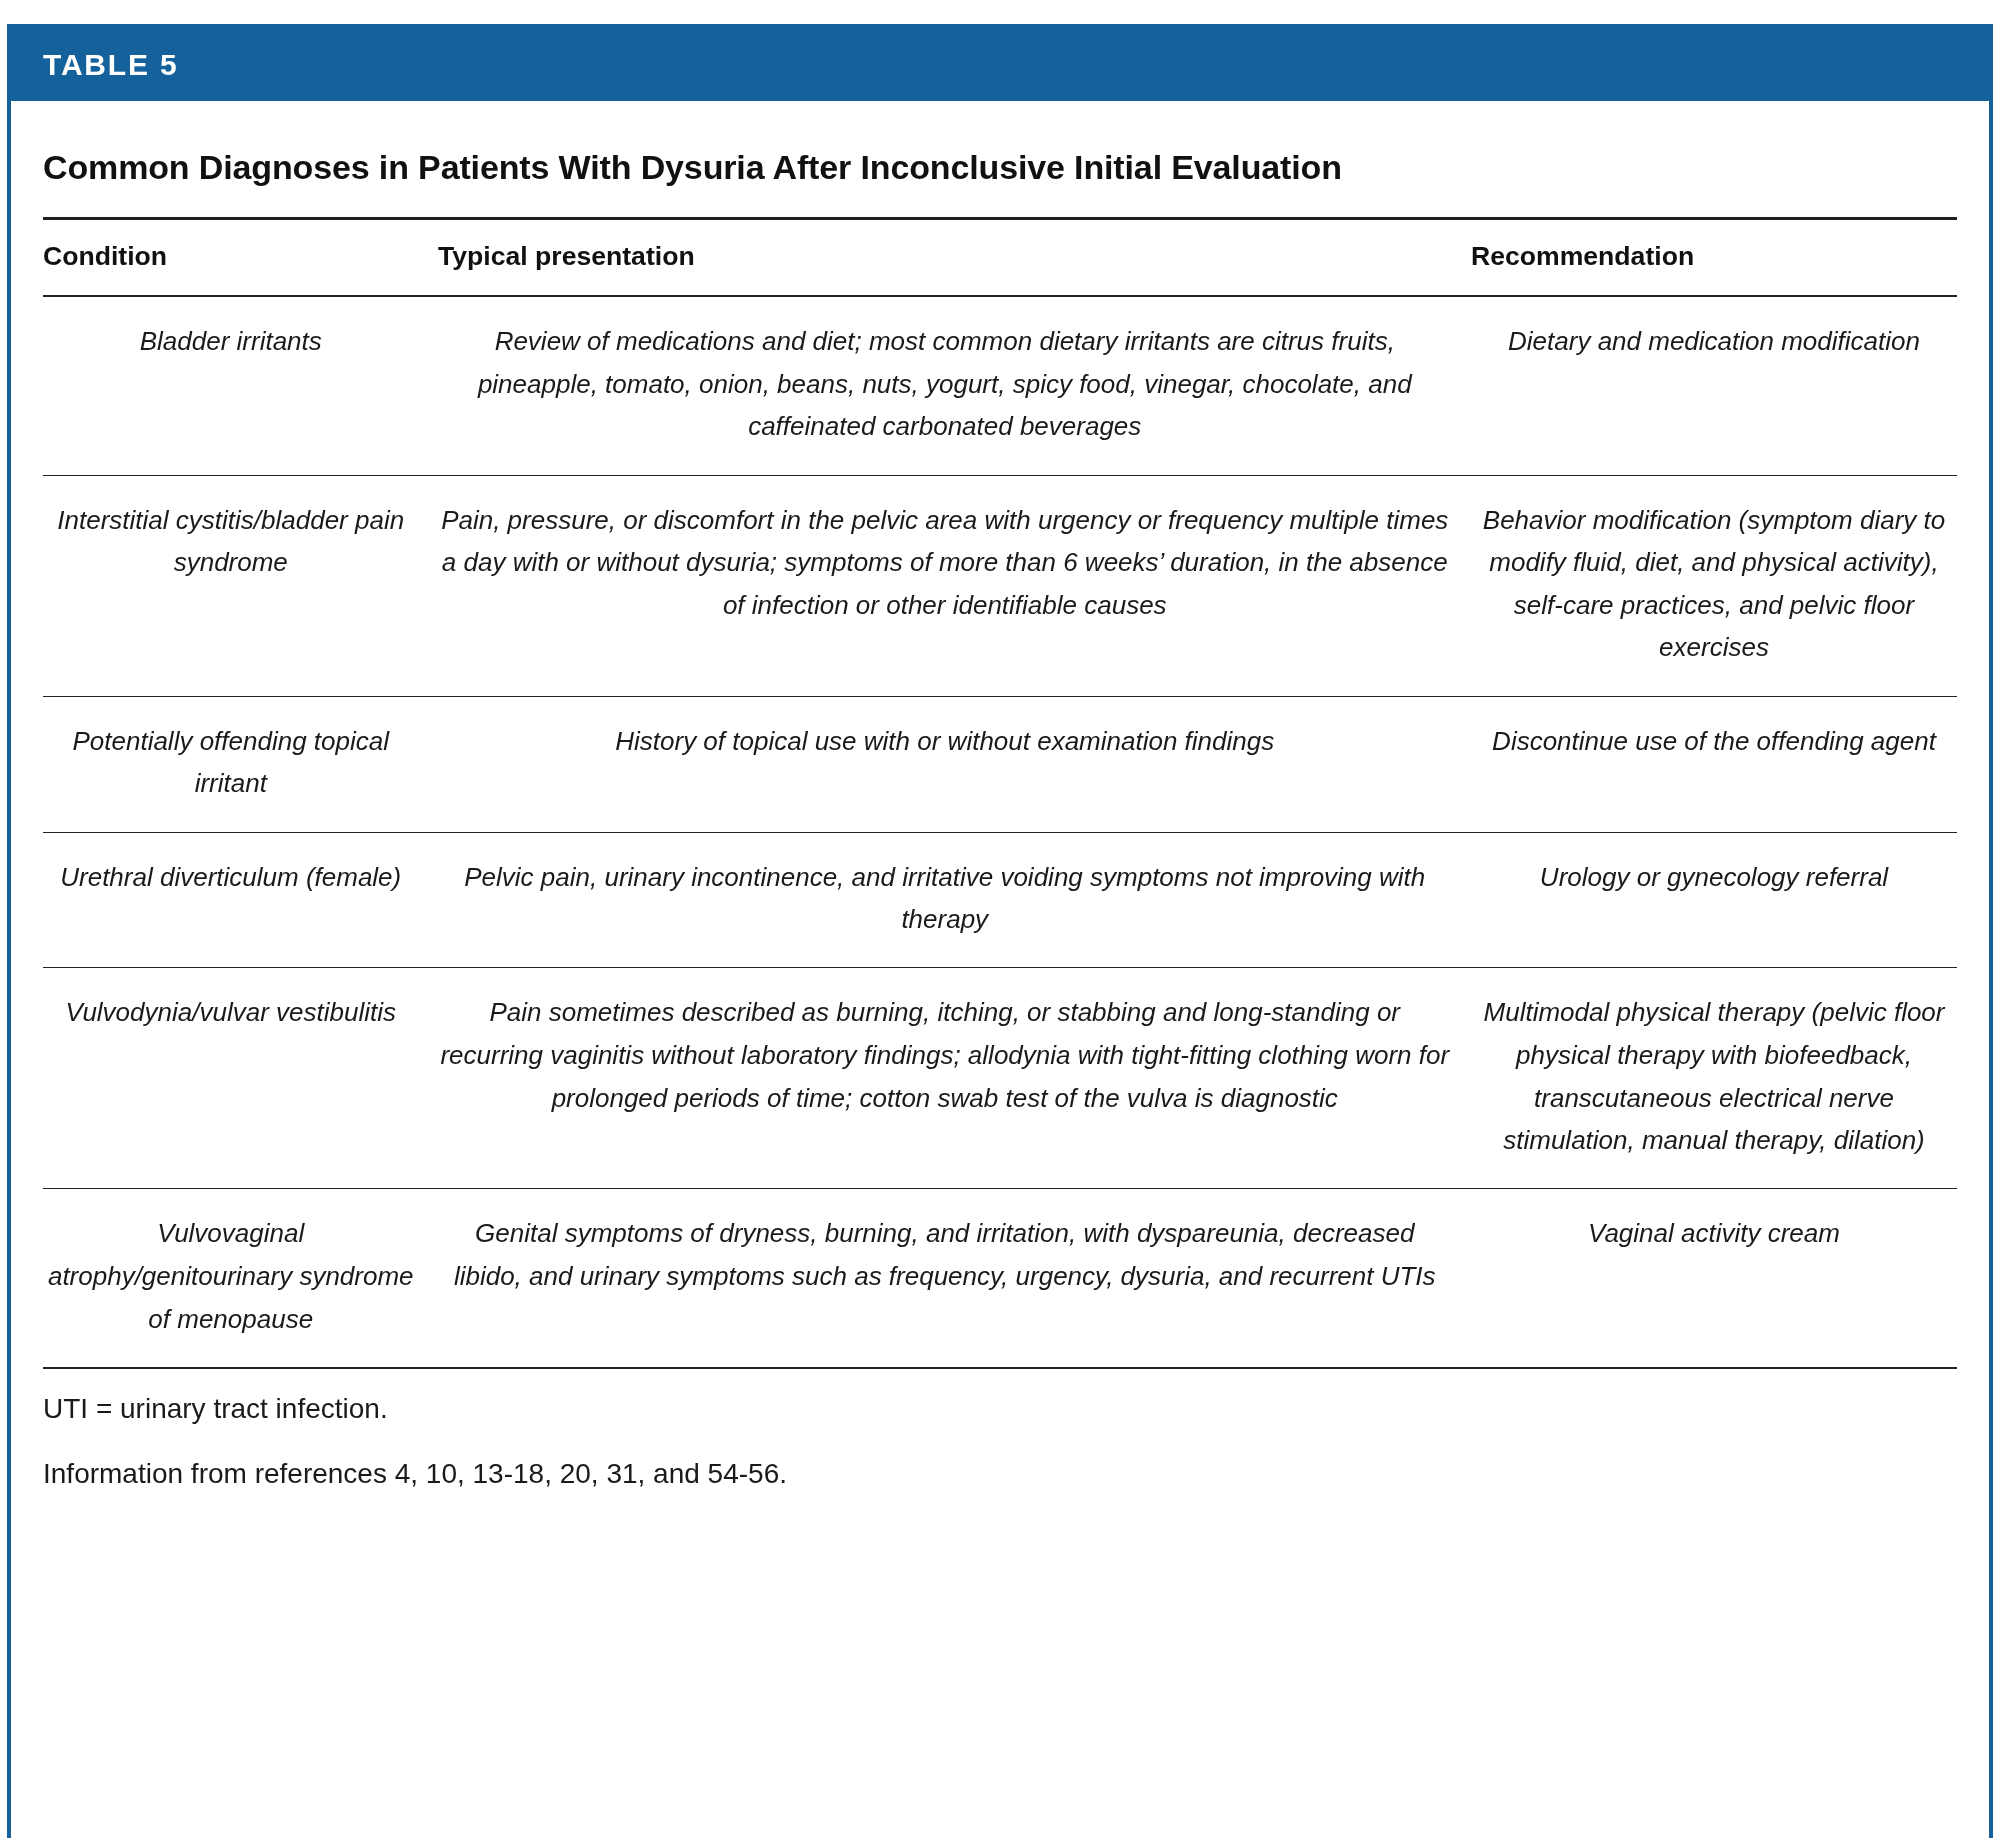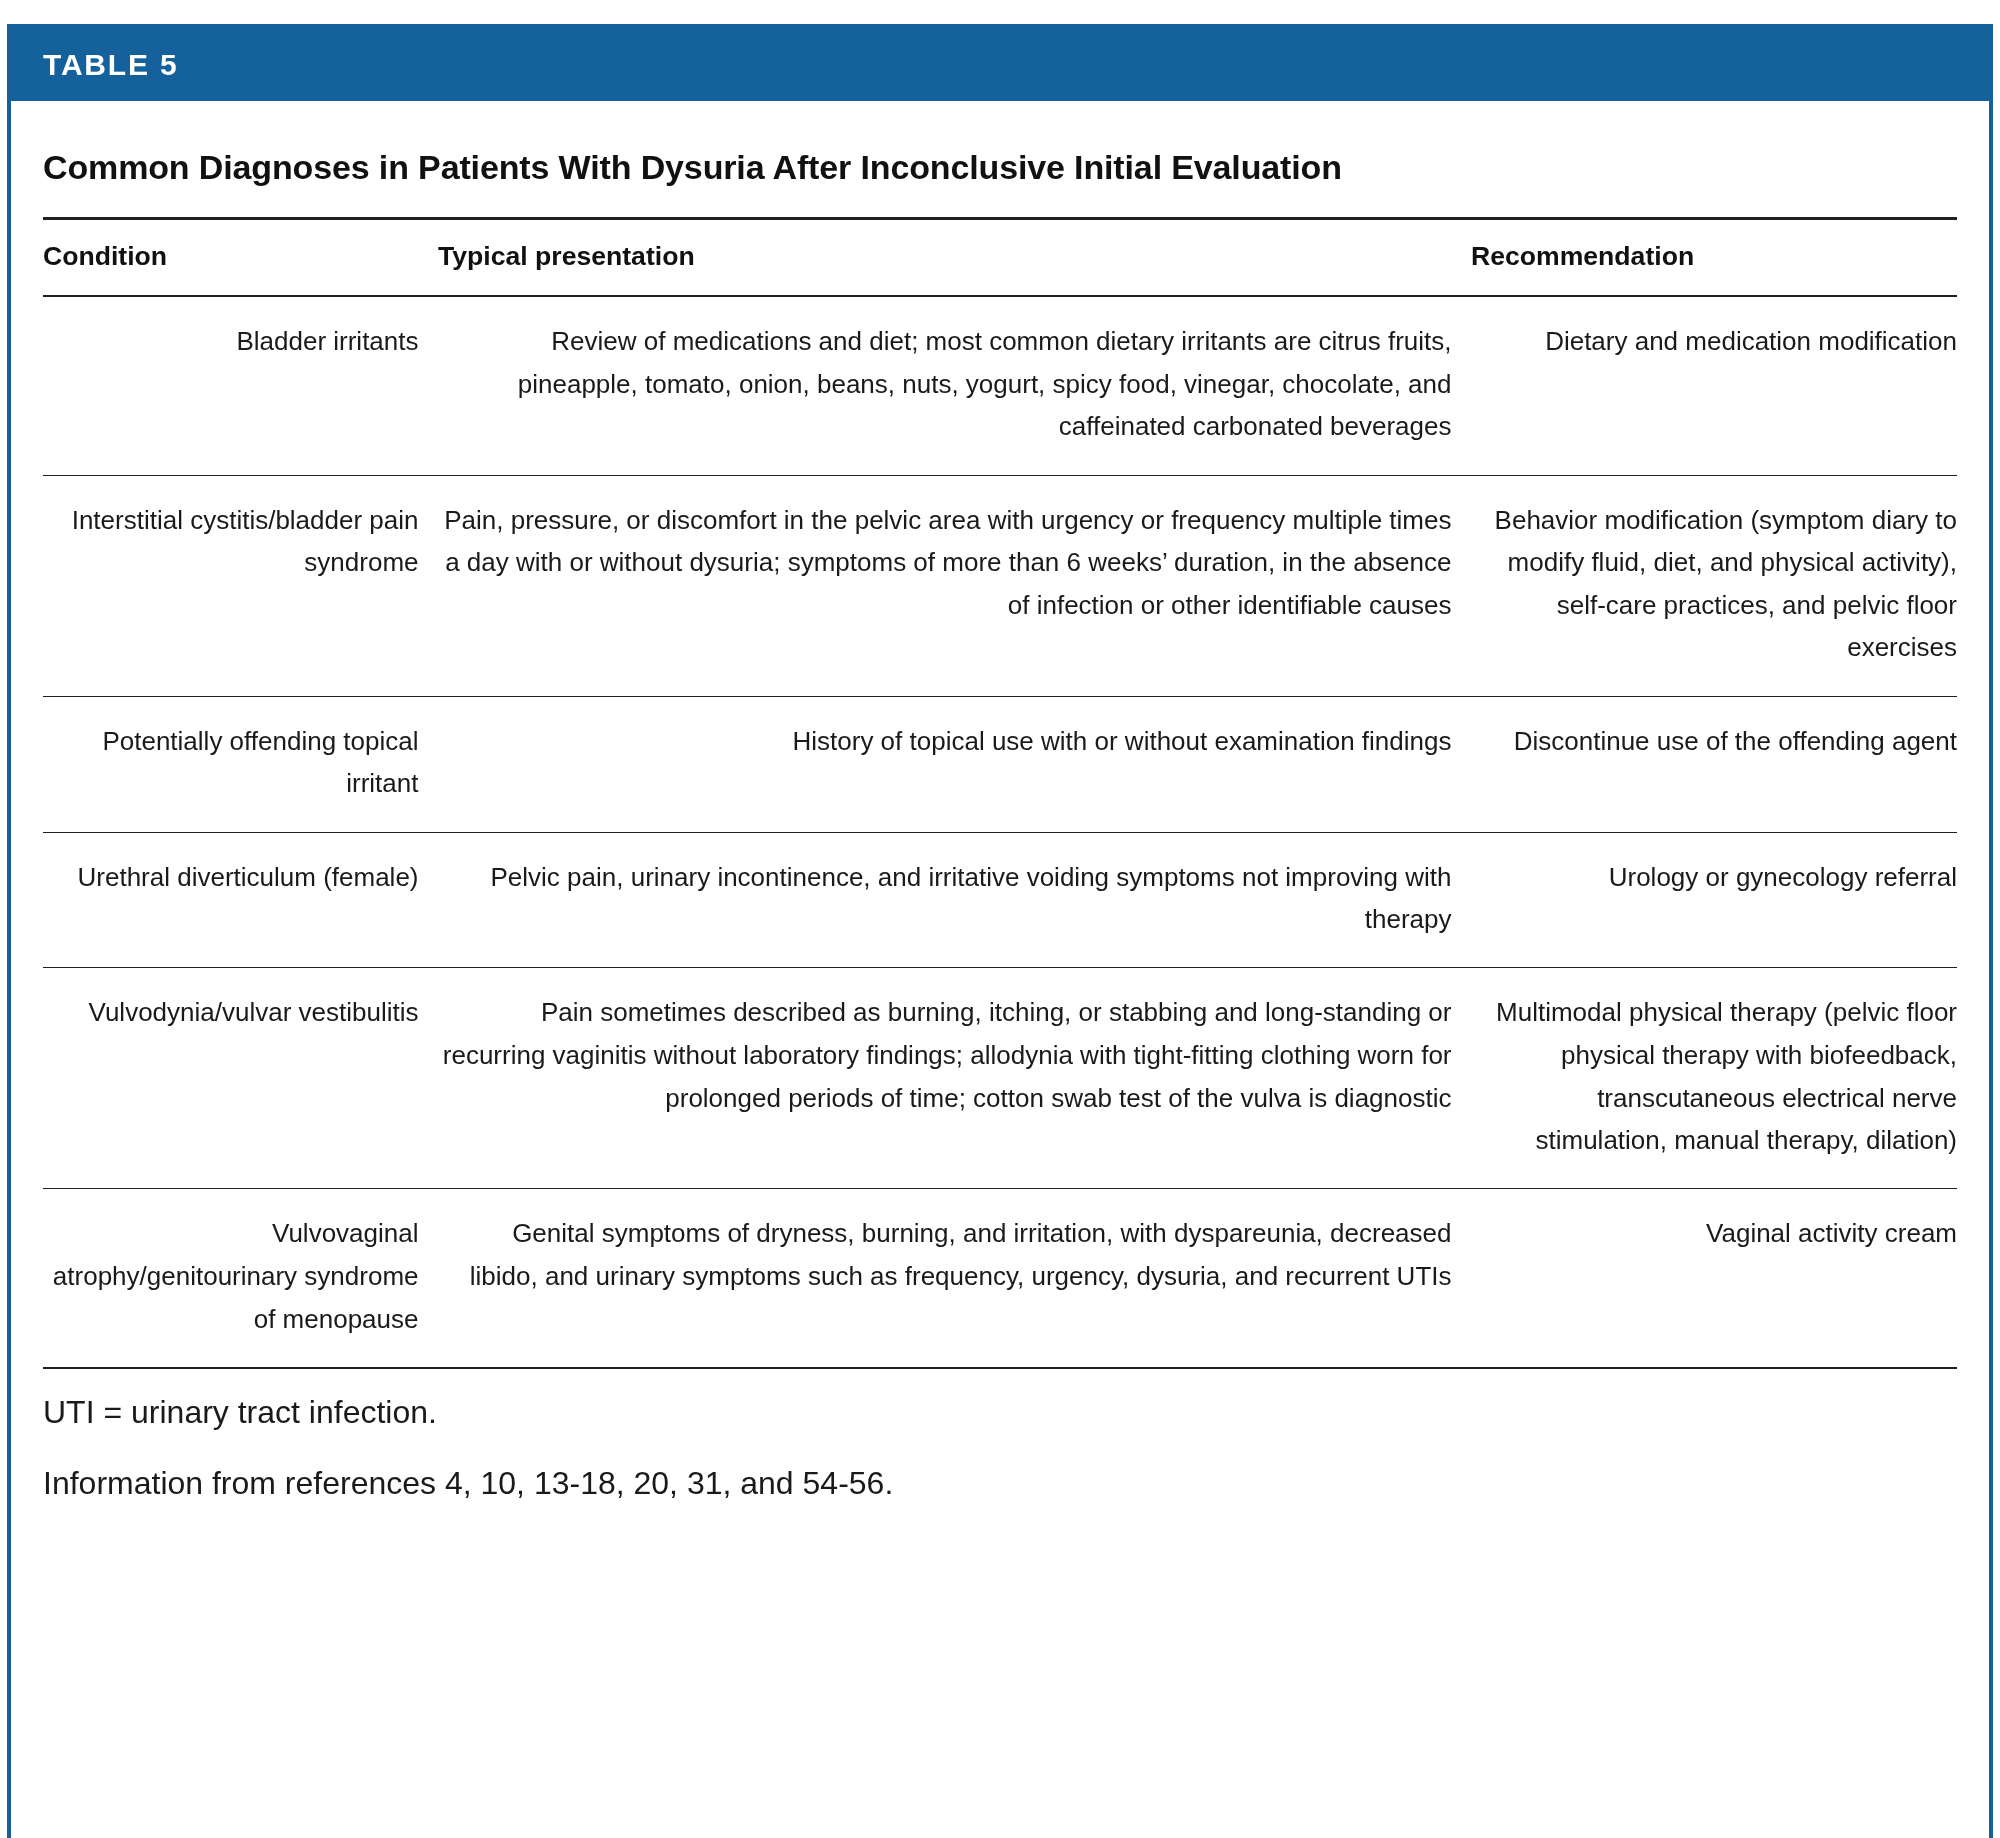--- a/index.html
+++ b/index.html
@@ -89,38 +89,39 @@
     font-weight: bold;
     color: #111111;
     padding: 0 19.5px 23px 0;
     border-top: 3.5px solid #231f20;
     border-bottom: 2.7px solid #231f20;
     padding-top: 21px;
   }
   table.tbl th:last-child { padding-right: 0; }
 
   table.tbl td {
-    text-align: right;
+    text-align: center;
     vertical-align: top;
     font-size: 26px;
     color: #1a1a1a;
     line-height: 1.64;
     padding: 23px 19.5px 26.6px 0;
     border-bottom: 1.8px solid #231f20;
+    font-style: italic;
   }
   table.tbl td:last-child { padding-right: 0; }
   table.tbl tr.last-row td { border-bottom: 2.7px solid #231f20; }
 
   
   .footnotes {
     padding-top: 19.5px;
     padding-bottom: 8.9px;
   }
   .footnote {
-    font-size: 32px;
+    font-size: 28px;
     color: #1a1a1a;
     line-height: 1.5;
     margin-bottom: 23px;
   }
   .footnote:last-child { margin-bottom: 0; }
 </style>
 </head>
 <body>
 
 <div id="page">

